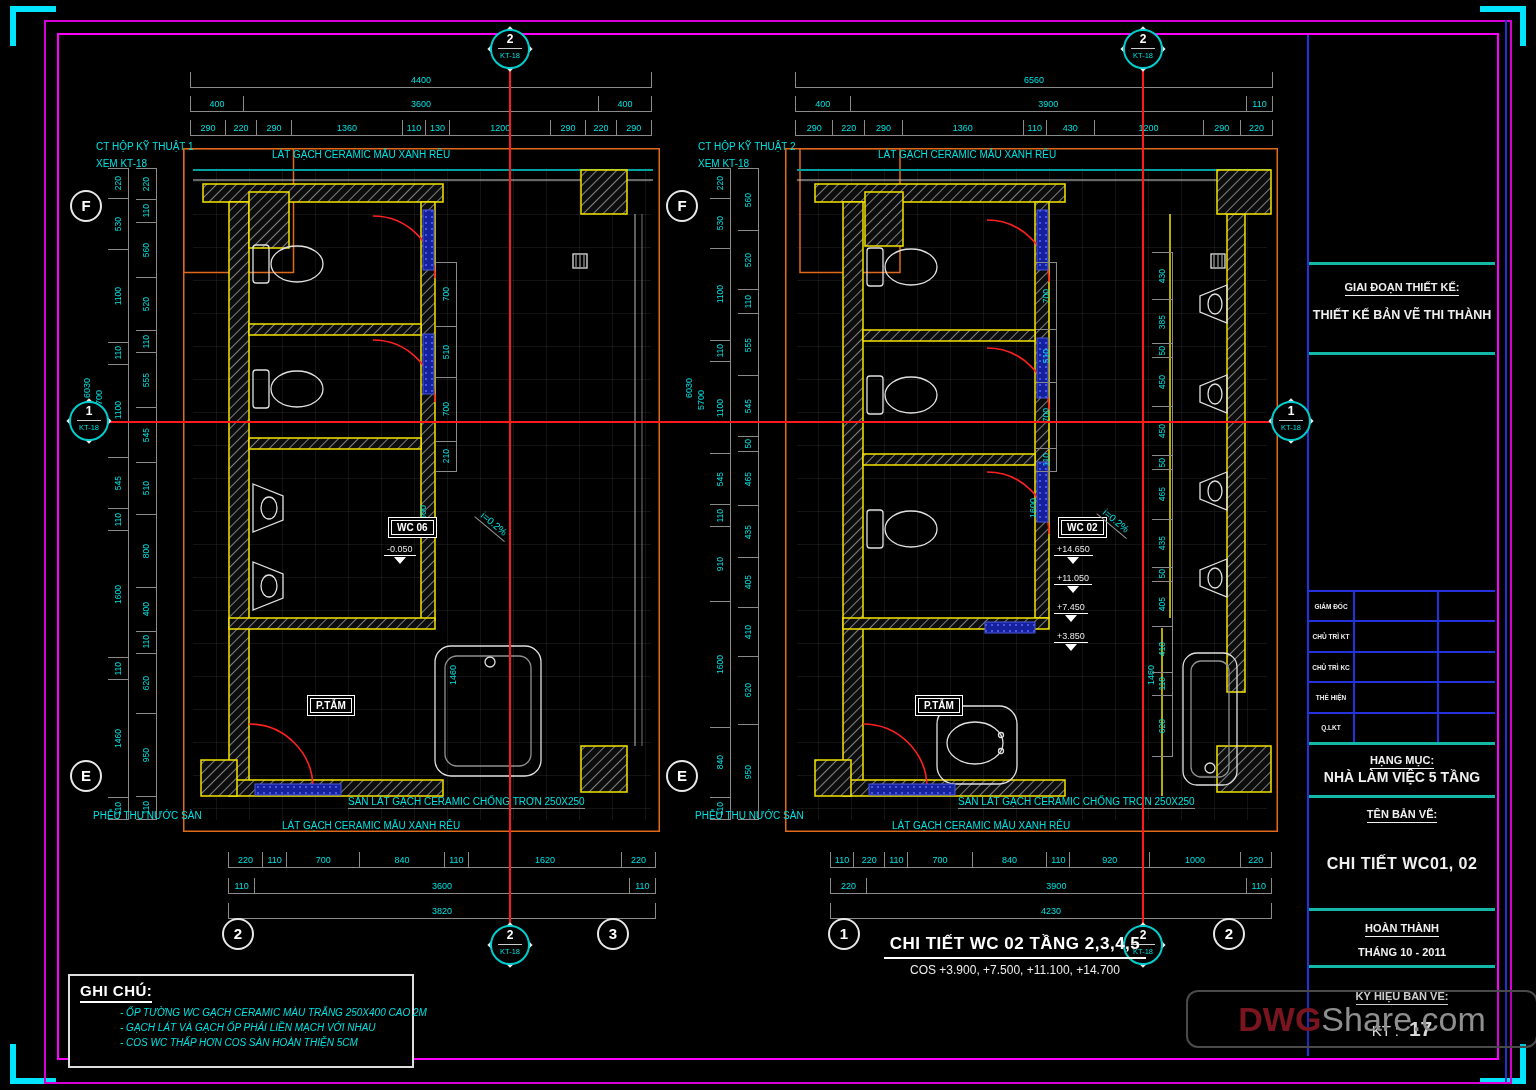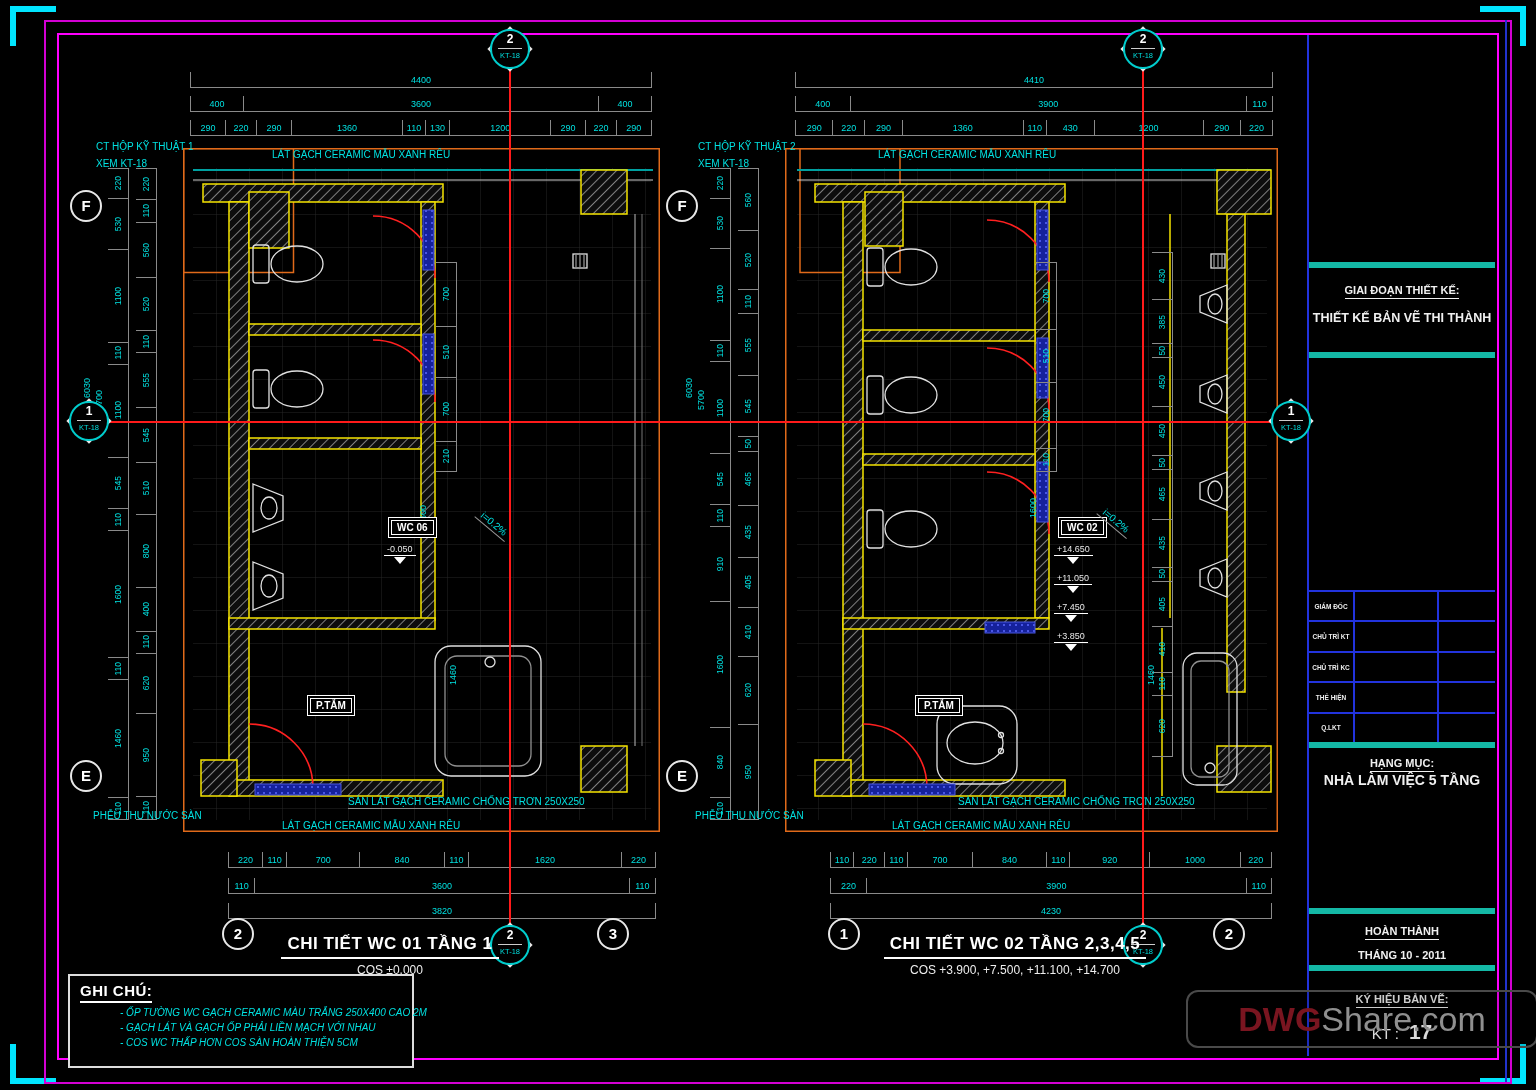--- a/index.html
+++ b/index.html
@@ -47,21 +47,21 @@
   .dsub{font-size:12px;color:#eee;margin-top:4px;white-space:nowrap;}
   
   .redv{position:absolute;width:2px;background:#ff1a1a;z-index:5;}
   .redh{position:absolute;height:2px;background:#ff1a1a;z-index:5;}
   
   .notes{position:absolute;left:68px;top:974px;width:322px;height:78px;border:2px solid #ddd;background:#000;padding:6px 10px;z-index:7;}
   .notes .nt{display:inline-block;font-size:15px;font-weight:bold;color:#fff;border-bottom:2px solid #fff;padding-bottom:2px;letter-spacing:.5px;}
   .notes .ni{font-size:10px;color:#00e0e0;margin:4px 0 0 40px;white-space:nowrap;font-style:italic;}
   
   .tb{position:absolute;left:1307px;top:35px;width:188px;height:1021px;border-left:2px solid #2233dd;box-sizing:border-box;color:#f0f0f0;z-index:4;}
-  .tb .sec{position:absolute;left:0;width:100%;border-top:6px solid #14b8a6;box-sizing:border-box;text-align:center;}
+  .tb .sec{position:absolute;left:0;width:100%;border-top:3px solid #14b8a6;box-sizing:border-box;text-align:center;}
   .tb .sec.first{border-top:none;}
   .u{display:inline-block;border-bottom:1px solid #f0f0f0;padding-bottom:2px;}
   .tb .h1{font-size:12px;font-weight:bold;letter-spacing:.5px;}
   .tb .h2{font-size:11px;font-weight:bold;}
   .tb .small{font-size:7px;font-weight:bold;}
   .sigtable{position:absolute;left:0;top:555px;width:100%;height:152px;display:flex;flex-direction:column;border-top:2px solid #2233dd;box-sizing:border-box;}
   .sigrow{flex:1;display:flex;border-bottom:2px solid #2233dd;box-sizing:border-box;}
   .sigrow:last-child{border-bottom:none;}
   .sigcell{border-right:2px solid #2233dd;box-sizing:border-box;}
   .sigcell.lbl2{width:46px;font-size:6.5px;font-weight:bold;color:#eee;display:flex;align-items:center;justify-content:center;text-align:center;}
@@ -411,27 +411,23 @@
       </div>
     </div>
   <div class="dmark" style="left:66px;top:398px">
       <div class="dia"></div>
       <div class="circ">
         <span class="n">1</span>
         <span class="r">KT-18</span>
       </div>
     </div>
 
-  <div class="titleblk" style="left:265px;top:934px;width:250px">
-    <span class="dtitle">CHI TIẾT WC 01 TẦNG 1</span>
-    <div class="dsub">COS ±0.000</div>
-  </div>
 
   <div class="dim-row" style="left:795px;top:72px;width:478px">
-      <div class="seg" style="flex-grow: 4410;">4410</div>
+      <div class="seg" style="flex-grow: 4410;">6560</div>
     </div>
   <div class="dim-row" style="left:795px;top:96px;width:478px">
       <div class="seg" style="flex-grow: 400;">400</div>
       <div class="seg" style="flex-grow: 3900;">3900</div>
       <div class="seg" style="flex-grow: 110;">110</div>
     </div>
   <div class="dim-row" style="left:795px;top:120px;width:478px">
       <div class="seg" style="flex-grow: 290;">290</div>
       <div class="seg" style="flex-grow: 220;">220</div>
       <div class="seg" style="flex-grow: 290;">290</div>
@@ -697,20 +693,24 @@
         <div class="sigrow">
           <div class="sigcell lbl2">Q.LKT</div>
           <div class="sigcell mid"></div>
           <div class="sigcell end"></div>
         </div>
       </div>
     <div class="sec" style="top:707px;height:53px">
       <div style="margin-top:5px"><span class="u h2">HẠNG MỤC:</span></div>
       <div style="margin-top:0;font-size:14px;font-weight:bold">NHÀ LÀM VIỆC 5 TẦNG</div>
     </div>
+    <div class="sec" style="top:760px;height:113px">
+      <div style="margin-top:6px"><span class="u h2">TÊN BẢN VẼ:</span></div>
+      <div style="margin-top:32px;font-size:16px;font-weight:bold;letter-spacing:.5px">CHI TIẾT WC01, 02</div>
+    </div>
     <div class="sec" style="top:873px;height:57px">
       <div style="margin-top:7px"><span class="u h2">HOÀN THÀNH</span></div>
       <div style="margin-top:9px;font-size:11px;font-weight:bold">THÁNG 10 - 2011</div>
     </div>
     <div class="sec" style="top:930px;height:91px">
       <div style="margin-top:18px"><span class="u h2">KÝ HIỆU BẢN VẼ:</span></div>
       <div class="kt-row"><span>KT :</span><span class="kt-num">17</span></div>
     </div>
   </div>
 

